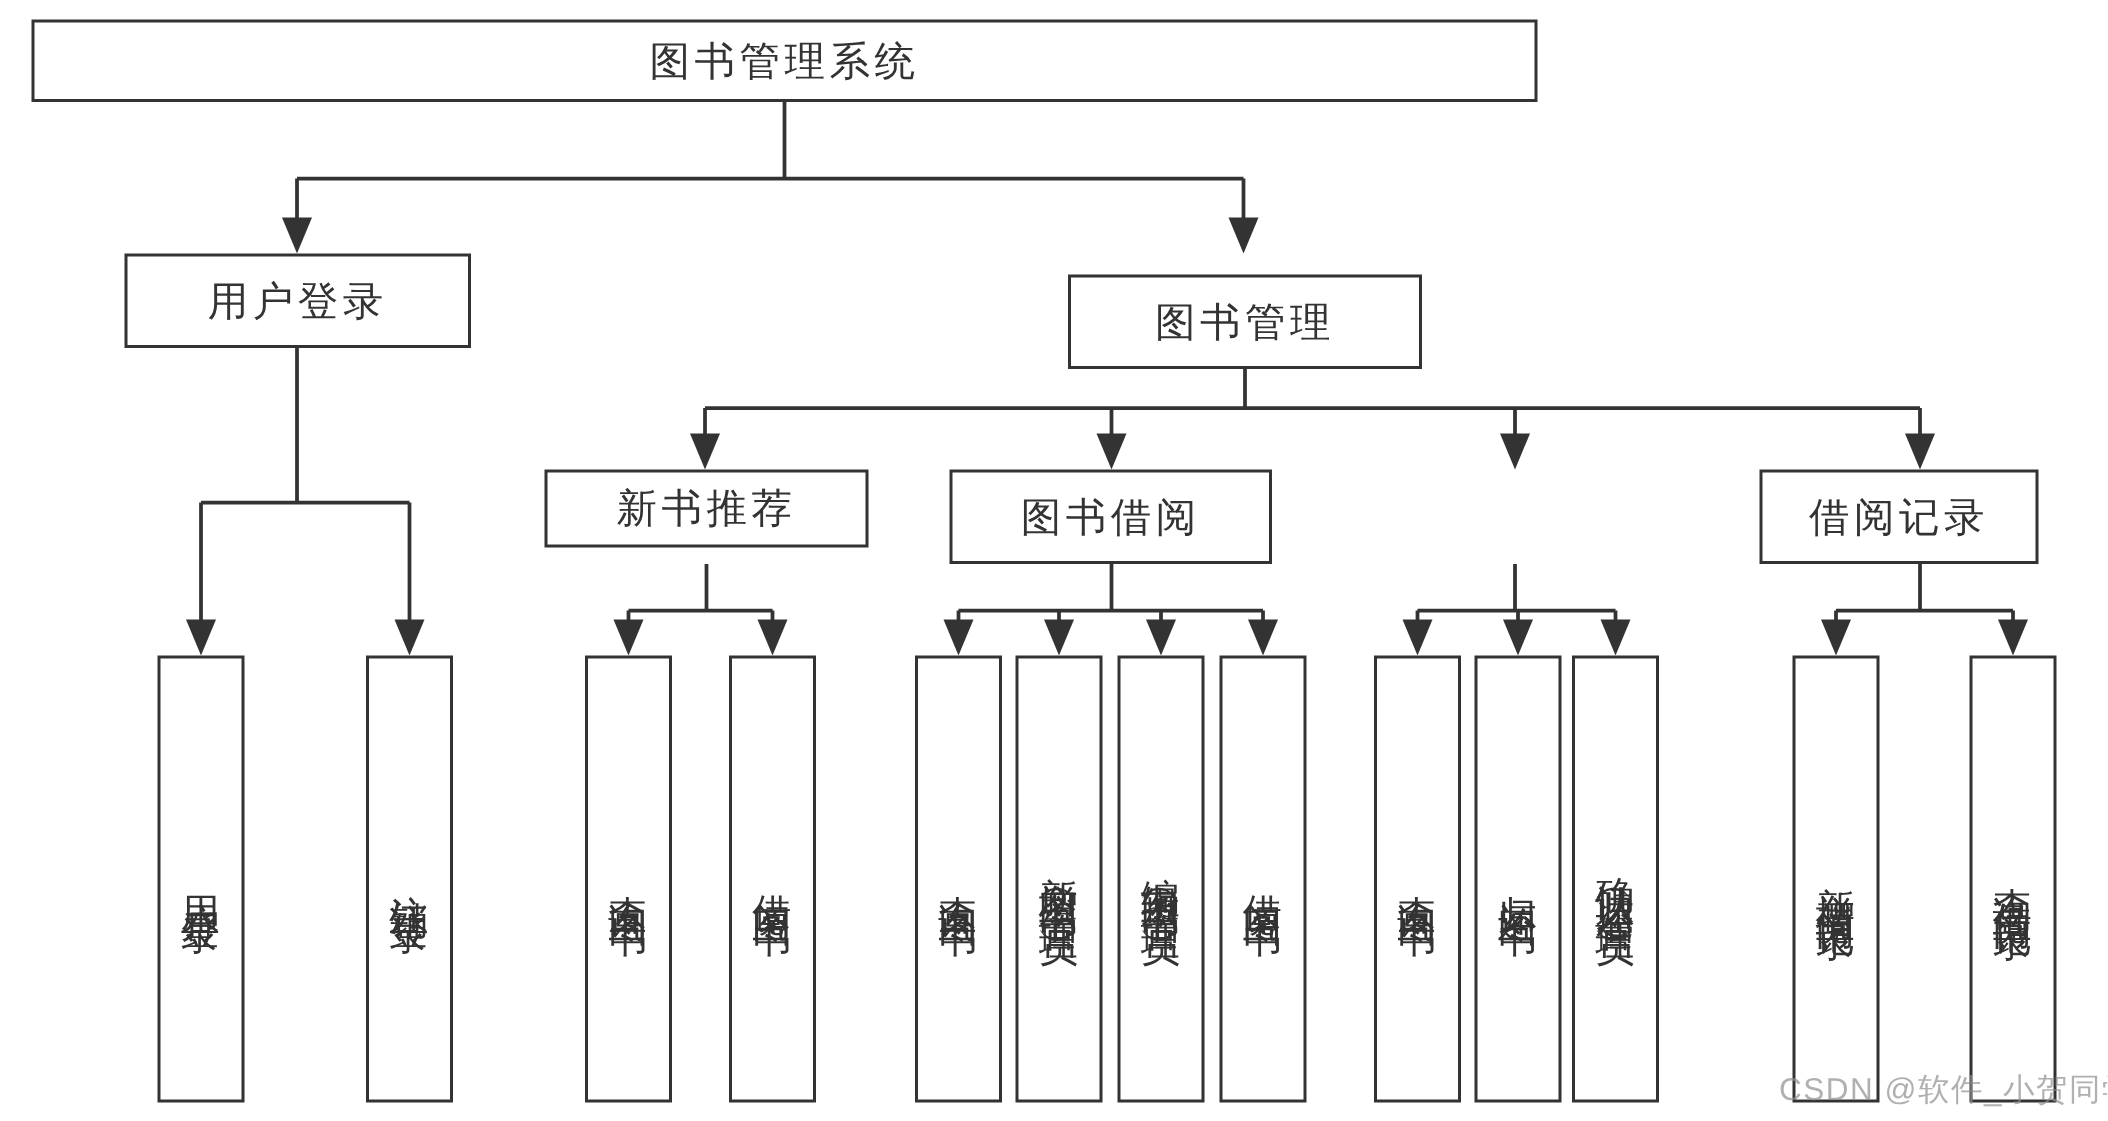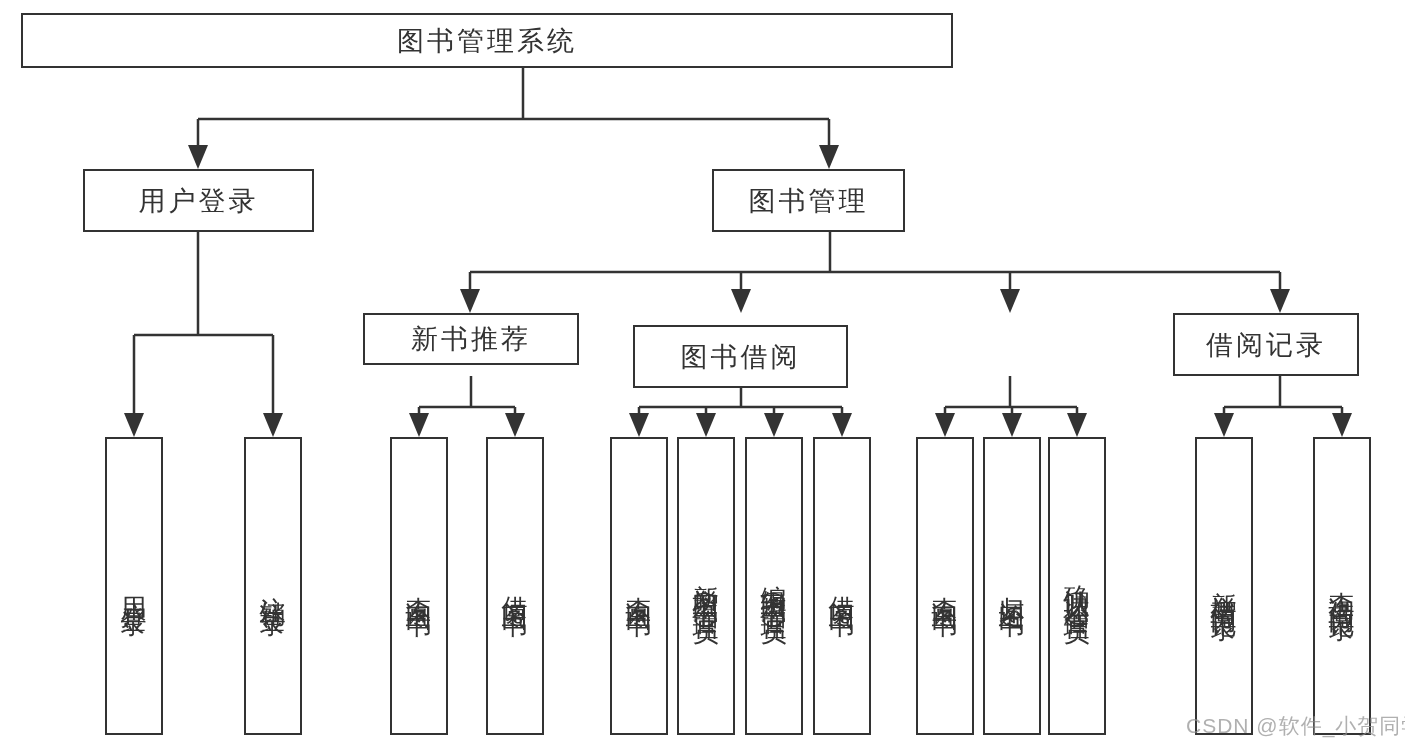--- a/index.html
+++ b/index.html
@@ -22,25 +22,25 @@
   .hbox span{font-size:27px;letter-spacing:3px;white-space:nowrap;}
   .vbox span{
     writing-mode:vertical-rl;
     text-orientation:mixed;
     font-size:26px;
     letter-spacing:5px;
     line-height:1;
     white-space:nowrap;
   }
   
-  #root{left:21px;top:13px;width:932px;height:55px;}
+  #root{left:21px;top:13px;width:1004px;height:55px;}
   #user-login{left:83px;top:169px;width:231px;height:63px;}
-  #book-mgmt{left:712px;top:169px;width:193px;height:63px;}
+  #book-mgmt{left:712px;top:183px;width:236px;height:63px;}
   #new-book-rec{left:363px;top:313px;width:216px;height:52px;}
-  #book-borrow{left:633px;top:313px;width:215px;height:63px;margin-top:12px;}
+  #book-borrow{left:633px;top:313px;width:215px;height:63px;}
   #current-borrow{left:903px;top:313px;width:214px;height:63px;}
   #borrow-records{left:1173px;top:313px;width:186px;height:63px;}
   .leaf{top:437px;width:58px;height:298px;}
   #leaf-ul-1{left:105px;} #leaf-ul-2{left:244px;}
   #leaf-nb-1{left:390px;} #leaf-nb-2{left:486px;}
   #leaf-bb-1{left:610px;} #leaf-bb-2{left:677px;}
   #leaf-bb-3{left:745px;} #leaf-bb-4{left:813px;}
   #leaf-cb-1{left:916px;} #leaf-cb-2{left:983px;} #leaf-cb-3{left:1048px;}
   #leaf-br-1{left:1195px;} #leaf-br-2{left:1313px;}
   .watermark{

